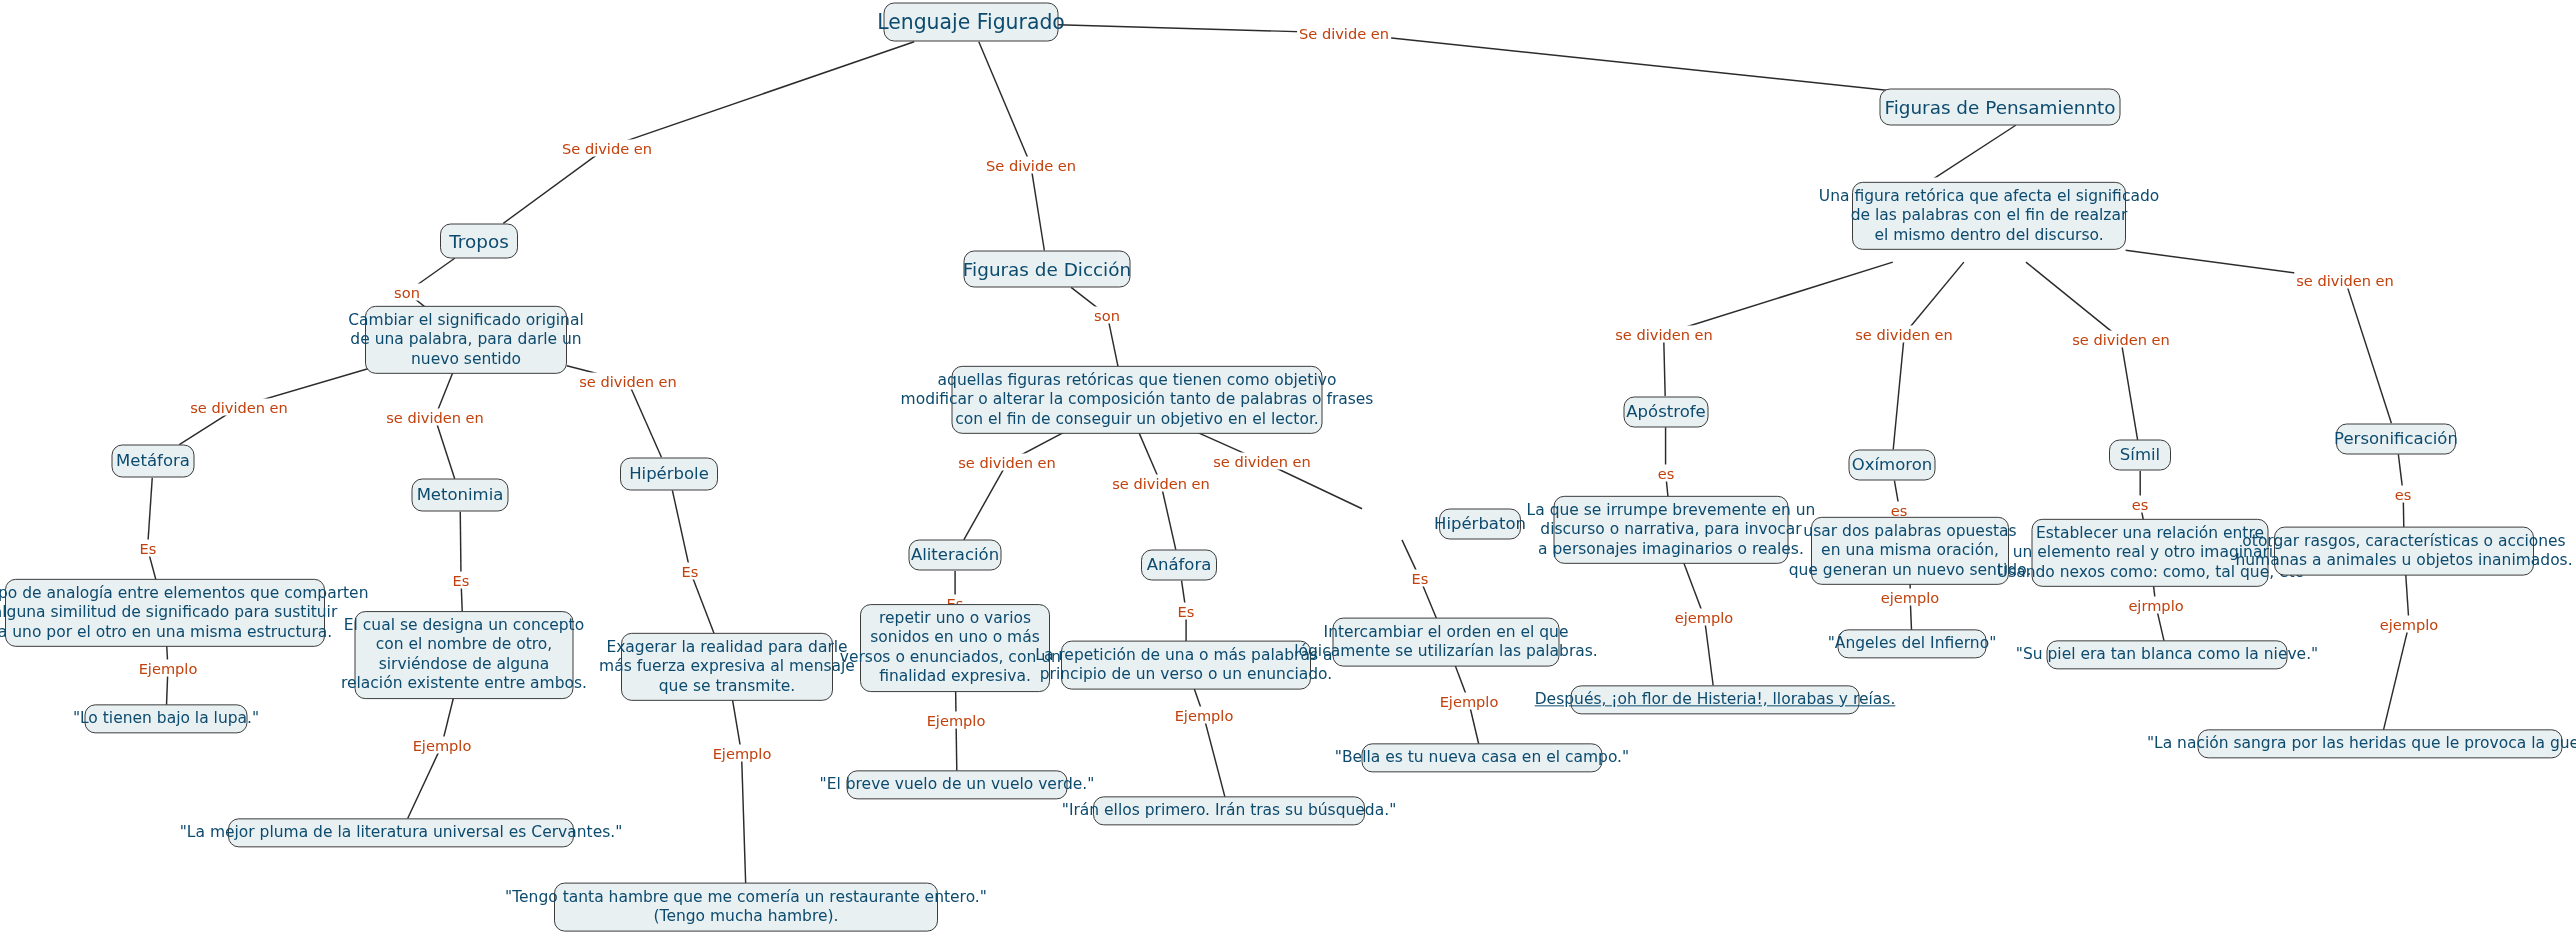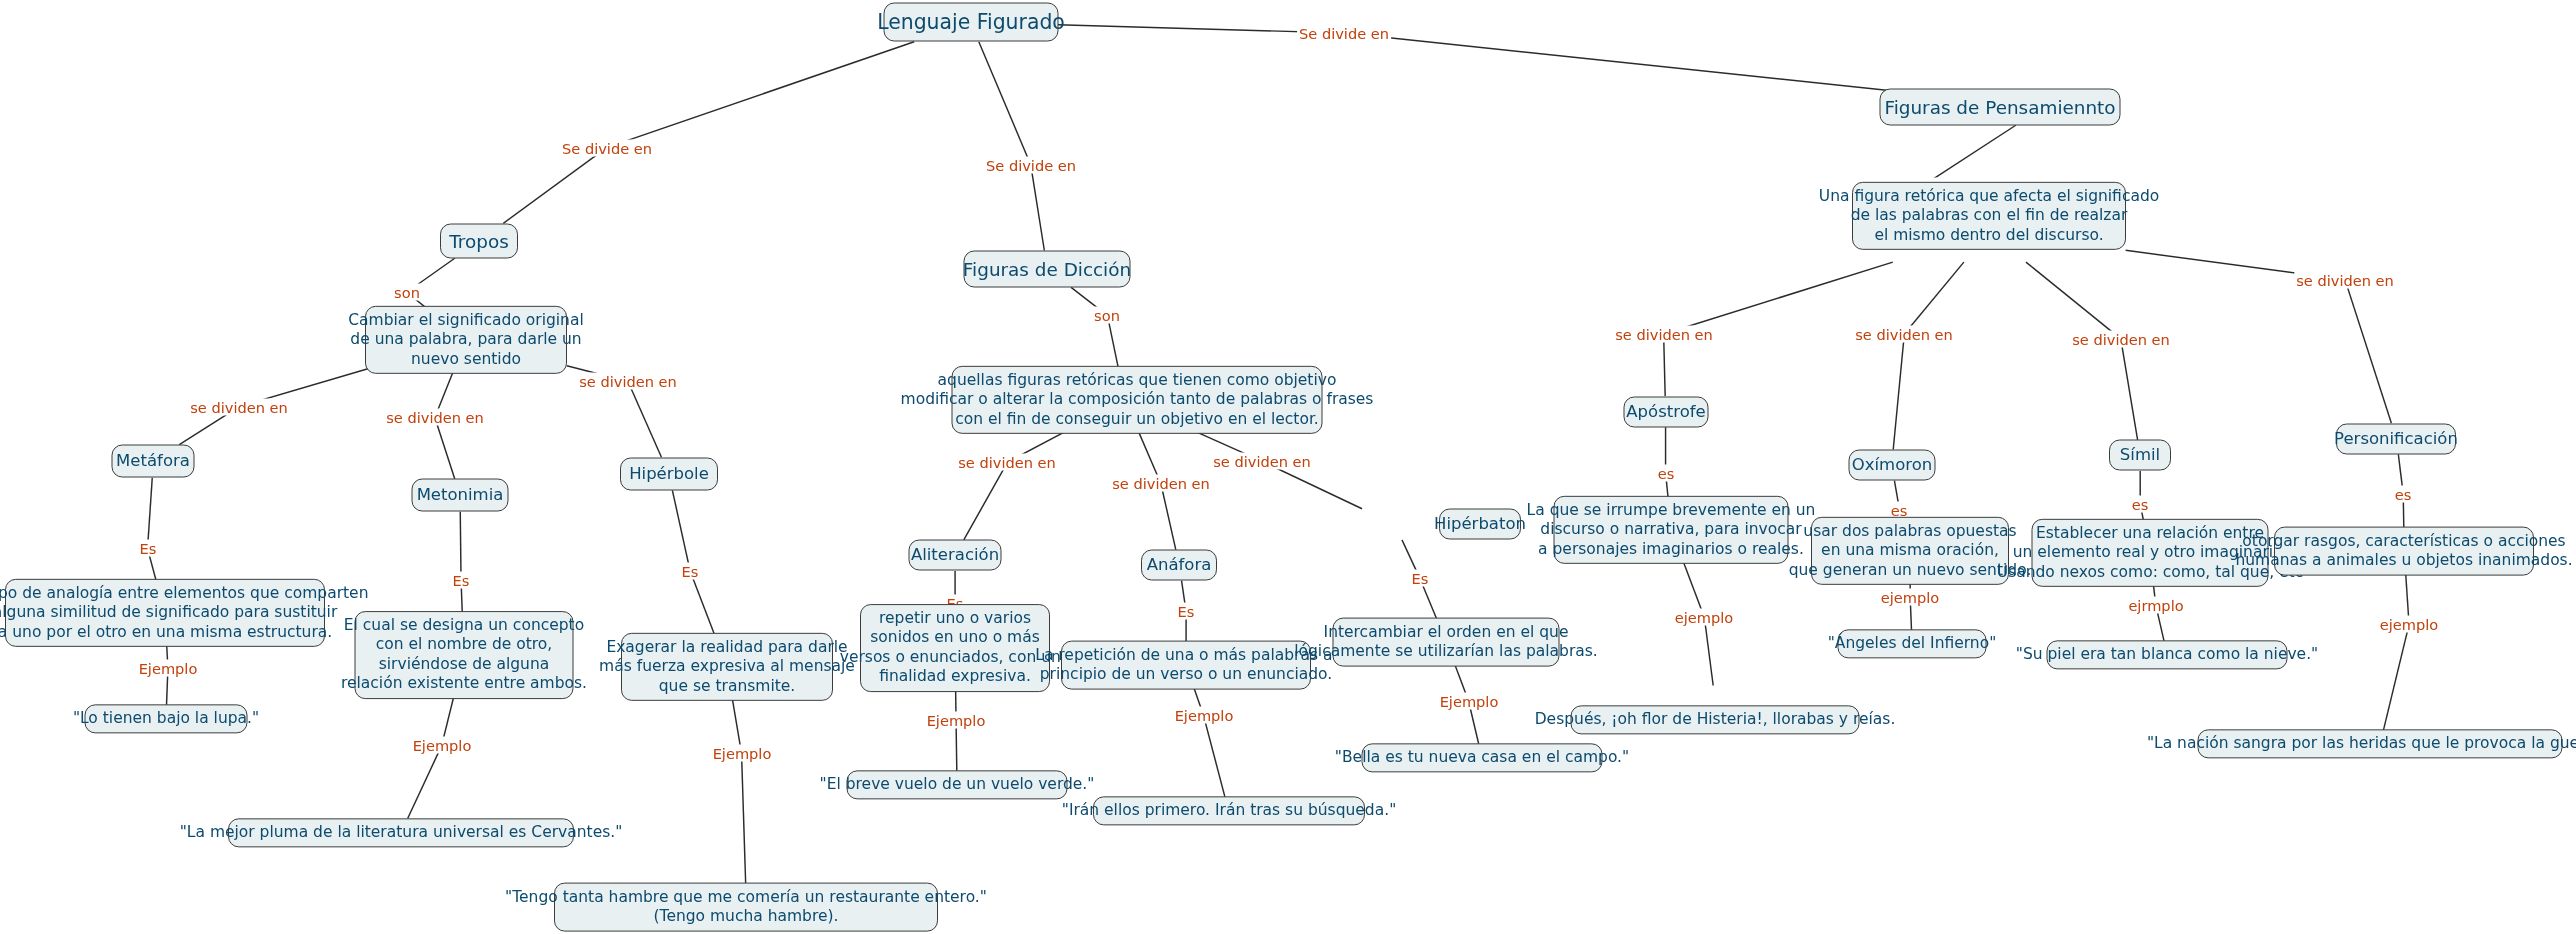--- a/index.html
+++ b/index.html
@@ -206,21 +206,21 @@
 Usando nexos como: como, tal que, etc</div>
       <div class="node desc" style="left: 2404px; top: 551px; width: 260px; min-height: 45px;">otorgar rasgos, características o acciones
 humanas a animales u objetos inanimados.</div>
       <div class="node example" style="left: 166px; top: 719px; width: 163px; min-height: 29px;">"Lo tienen bajo la lupa."</div>
       <div class="node example" style="left: 401px; top: 833px; width: 346px; min-height: 29px;">"La mejor pluma de la literatura universal es Cervantes."</div>
       <div class="node example" style="left: 746px; top: 907px; width: 384px; min-height: 47px;">"Tengo tanta hambre que me comería un restaurante entero."
 (Tengo mucha hambre).</div>
       <div class="node example" style="left: 957px; top: 785px; width: 221px; min-height: 29px;">"El breve vuelo de un vuelo verde."</div>
       <div class="node example" style="left: 1229px; top: 811px; width: 272px; min-height: 29px;">"Irán ellos primero. Irán tras su búsqueda."</div>
       <div class="node example" style="left: 1482px; top: 758px; width: 241px; min-height: 29px;">"Bella es tu nueva casa en el campo."</div>
-      <div class="node example" style="left: 1715px; top: 720px; width: 289px; min-height: 29px;">Después, ¡oh flor de Histeria!, llorabas y reías.</div>
+      <div class="node example" style="left: 1715px; top: 700px; width: 289px; min-height: 29px; text-decoration: underline;">Después, ¡oh flor de Histeria!, llorabas y reías.</div>
       <div class="node example" style="left: 1912px; top: 644px; width: 149px; min-height: 29px;">"Ángeles del Infierno"</div>
       <div class="node example" style="left: 2167px; top: 655px; width: 241px; min-height: 29px;">"Su piel era tan blanca como la nieve."</div>
       <div class="node example" style="left: 2380px; top: 744px; width: 365px; min-height: 29px;">"La nación sangra por las heridas que le provoca la guerra."</div>
     </div>
   <div id="labels-layer">
       <div class="edge-label" style="left: 607px; top: 148px;">Se divide en</div>
       <div class="edge-label" style="left: 1031px; top: 165px;">Se divide en</div>
       <div class="edge-label" style="left: 1344px; top: 33px;">Se divide en</div>
       <div class="edge-label" style="left: 407px; top: 292px;">son</div>
       <div class="edge-label" style="left: 1107px; top: 315px;">son</div>

